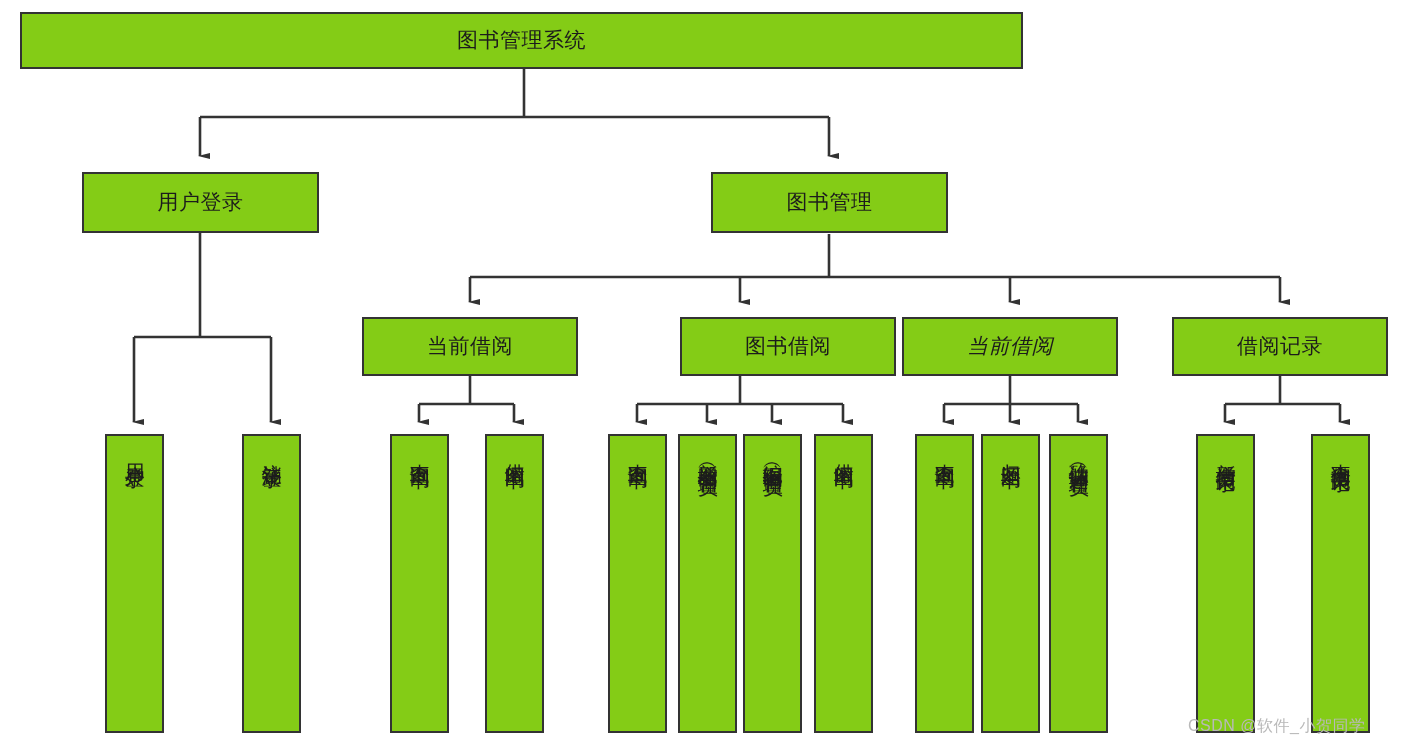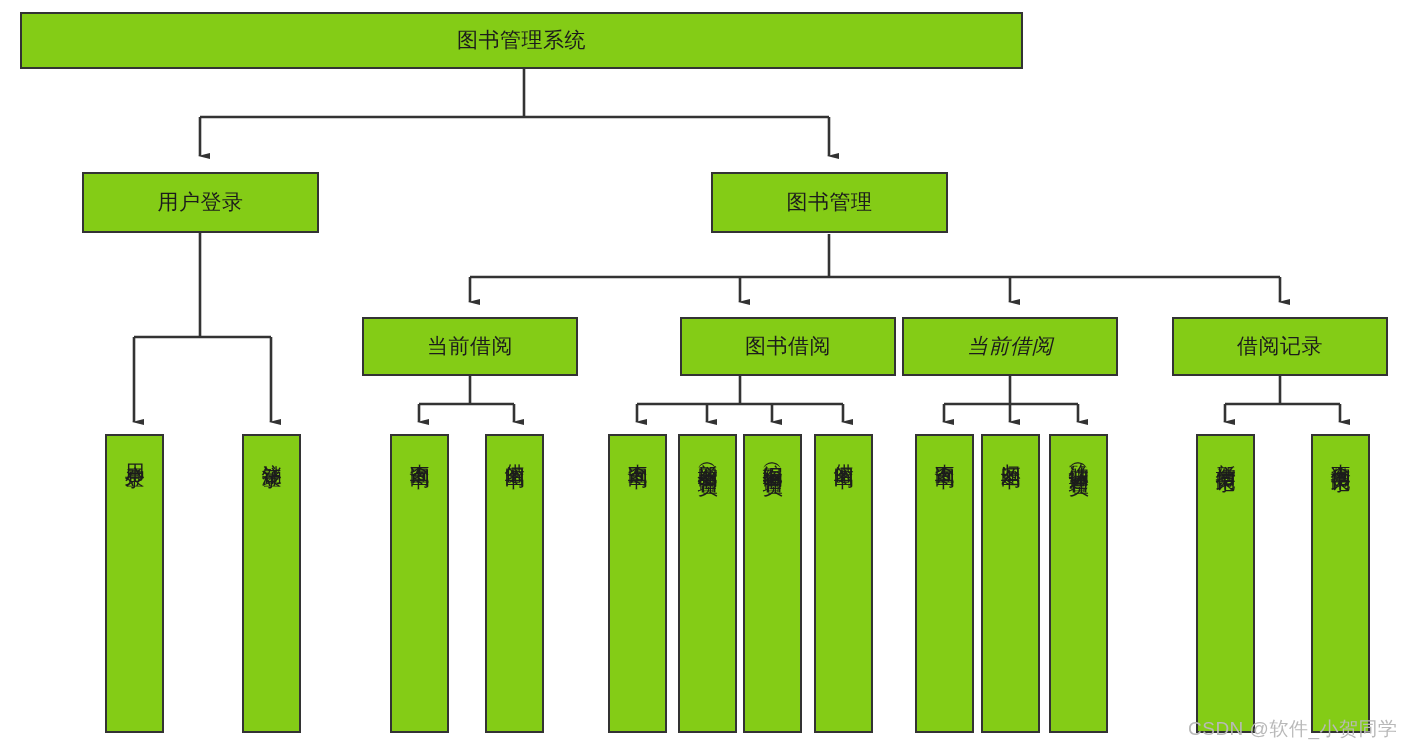--- a/index.html
+++ b/index.html
@@ -54,21 +54,21 @@
     writing-mode: vertical-rl;
     text-orientation: upright;
     font-size: 20px;
     letter-spacing: 2px;
     white-space: nowrap;
   }
   .watermark {
     position: absolute;
     left: 1188px;
     top: 716px;
-    font-size: 19px;
+    font-size: 16px;
     color: #b9b9b9;
     letter-spacing: 0.5px;
     white-space: nowrap;
   }
 </style>
 </head>
 <body>
 
 <div id="canvas">
 

